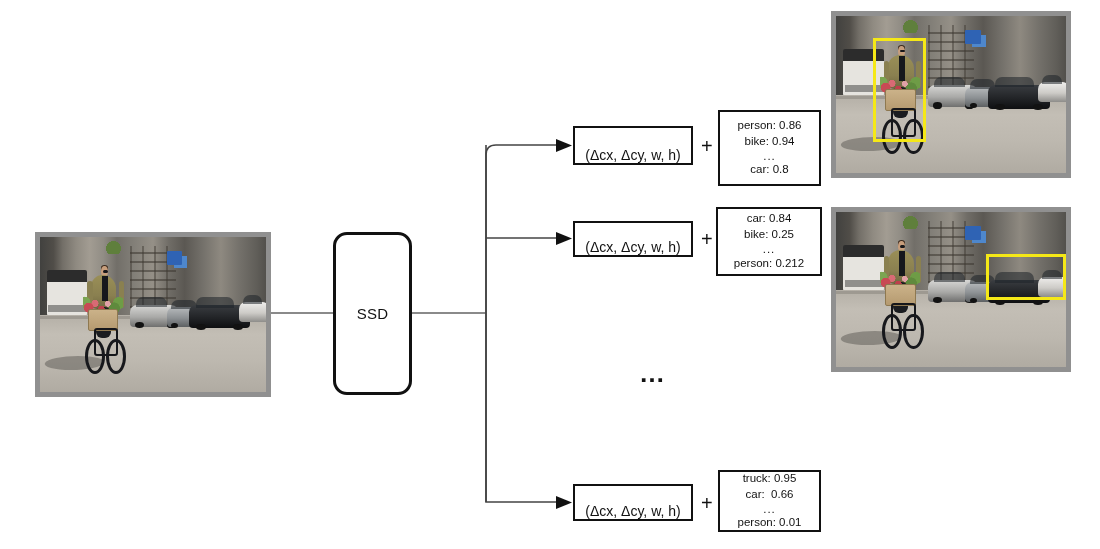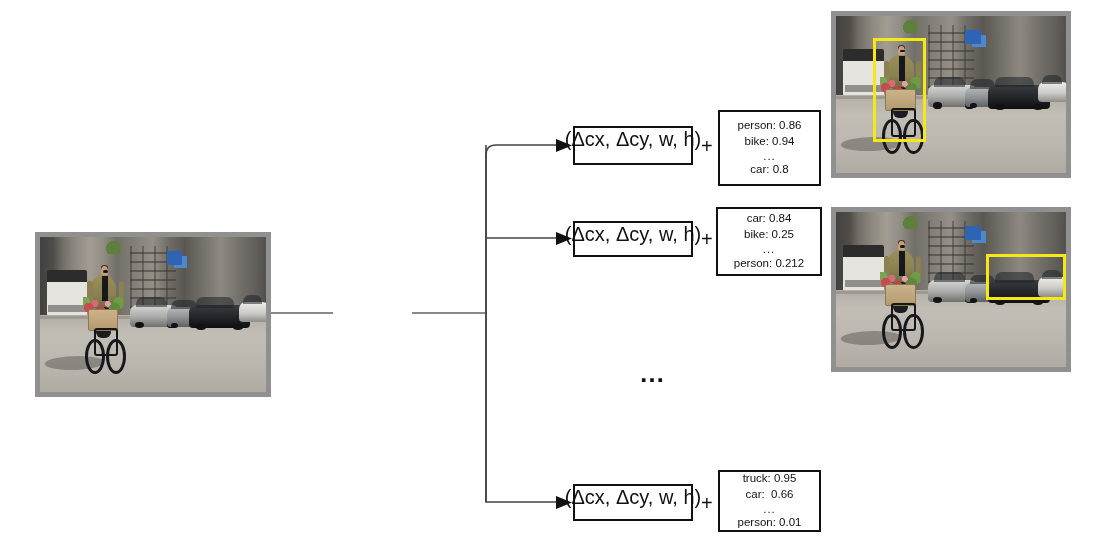--- a/index.html
+++ b/index.html
@@ -206,23 +206,23 @@
     font-size: 15px;
     color: #111;
     letter-spacing: .3px;
   }
   .offset-box {
     position: absolute;
     box-sizing: border-box;
     border: 2.5px solid #111;
     background: #fff;
     display: flex;
-    align-items: flex-start;
+    align-items: flex-end;
     justify-content: center;
-    font-size: 20px;
+    font-size: 14px;
     color: #111;
     white-space: nowrap;
   }
   .plus {
     position: absolute;
     font-size: 20px;
     color: #111;
     line-height: 1;
   }
   .score-box {
@@ -313,20 +313,23 @@
         <div class="c-legs"></div>
         <div class="flowers"></div>
         <div class="basket"></div>
         <div class="bike-frame"></div>
         <div class="bike-wheel" style="left:12%;"></div>
         <div class="bike-wheel" style="right:12%;"></div>
       </div>
     </div>
   </div>
 
+  <div class="ssd-box" style="left:333px; top:232px; width:79px; height:163px;">
+    <span>SSD</span>
+  </div>
 
   <div class="offset-box" style="left:573px; top:126px; width:120px; height:39px;">
     <span>(Δcx, Δcy, w, h)</span>
   </div>
   <div class="plus" style="left:701px; top:136px;">+</div>
   <div class="score-box" style="left:718px; top:110px; width:103px; height:76px;">
     <span class="score-line">person: 0.86</span>
     <span class="score-line">bike: 0.94</span>
     <span class="score-line score-dots">...</span>
     <span class="score-line">car: 0.8</span>

